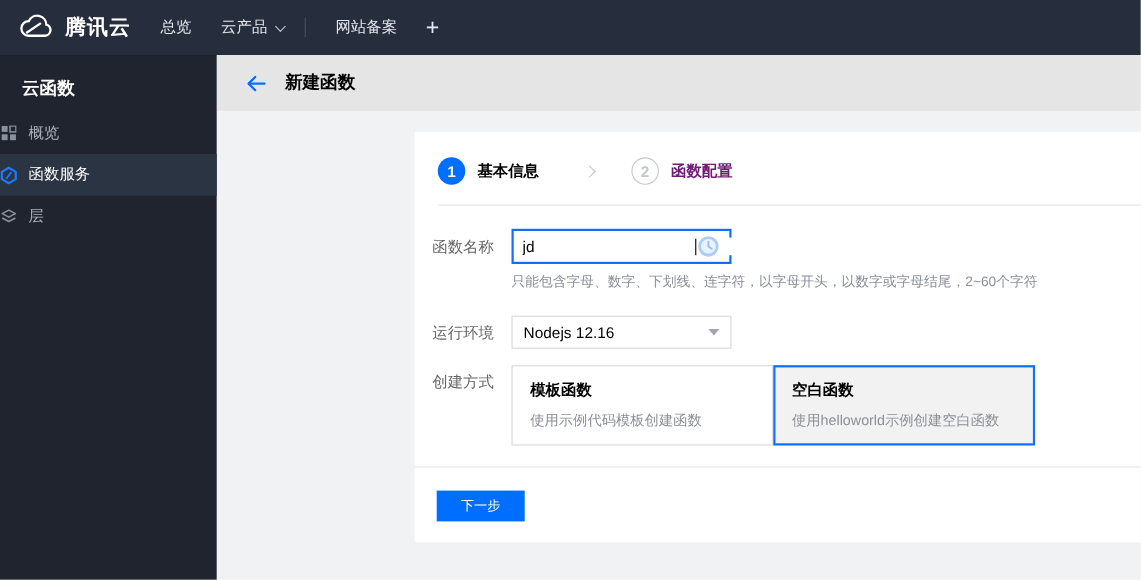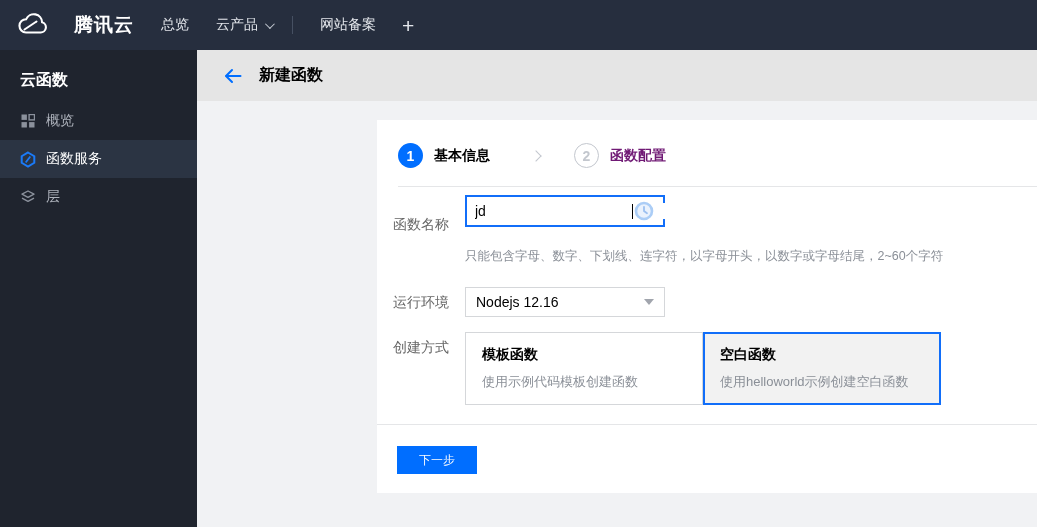--- a/index.html
+++ b/index.html
@@ -4,31 +4,31 @@
 <style>
   * { margin:0; padding:0; box-sizing:border-box; }
   html,body { width:1037px; height:527px; overflow:hidden;
     font-family:"Liberation Sans","DejaVu Sans",sans-serif; background:#fff; }
 
   
   .topnav { position:absolute; left:0; top:0; width:1037px; height:50px;
     background:#262e3e; display:flex; align-items:center; z-index:30; }
   .brand { display:flex; align-items:center; margin-left:16px; cursor:pointer; }
   .brand svg { display:block; }
-  .brand-name { color:#fff; font-size:19px; font-weight:bold; margin-left:24px; letter-spacing:1px; }
+  .brand-name { color:#fff; font-size:19px; font-weight:bold; margin-left:9px; letter-spacing:1px; }
   .nav-item { color:#e3e6eb; font-size:14px; margin-left:27px; display:flex; align-items:center; cursor:pointer; }
   .nav-chev { width:7px; height:7px; border-right:1.5px solid #c3c8d1; border-bottom:1.5px solid #c3c8d1;
     transform:rotate(45deg) translateY(-2px); margin-left:7px; }
   .nav-sep { width:1px; height:18px; background:#465062; margin-left:20px; }
   .nav-plus { color:#e3e6eb; font-size:21px; font-weight:300; margin-left:26px; cursor:pointer; line-height:1; }
 
   
   .sidebar { position:absolute; left:0; top:50px; width:197px; height:477px; background:#1f242e; z-index:20; }
   .sidebar-title { color:#fff; font-size:16px; font-weight:bold; padding:20px 0 0 20px; height:52px; }
-  .side-item { height:38px; display:flex; align-items:center; padding-left:20px; cursor:pointer; }
+  .side-item { height:38px; display:flex; align-items:center; cursor:pointer; }
   .side-item .ico { width:16px; height:16px; display:flex; align-items:center; justify-content:center; margin-right:10px; }
   .side-item .lbl { color:#aeb3bc; font-size:14px; }
   .side-item.selected { background:#2b3443; }
   .side-item.selected .lbl { color:#ffffff; }
 
   
   .main-header { position:absolute; left:197px; top:50px; width:840px; height:51px; background:#e5e5e5;
     display:flex; align-items:center; z-index:10; }
   .back-btn { margin-left:25px; cursor:pointer; display:flex; align-items:center; }
   .page-title { font-size:16px; font-weight:bold; color:#000; margin-left:16px; }
@@ -45,21 +45,21 @@
   .step-circle.inactive { background:#fff; color:#c3c7ce; border:1px solid #c3c7ce; }
   .step-label { font-size:14px; font-weight:bold; margin-left:11px; }
   .step-label.active { color:#000; }
   .step-label.inactive { color:#701a75; }
   .step-arrow { width:8px; height:8px; border-right:1.5px solid #c3c7ce; border-top:1.5px solid #c3c7ce;
     transform:rotate(45deg); margin:0 34px 0 42px; }
   .divider1 { position:absolute; left:21px; right:0; top:66px; height:1px; background:#e5e6e8; }
 
   
   .f-label { position:absolute; left:16px; font-size:14px; color:#666; }
-  .name-input { position:absolute; left:88px; top:75px; width:200px; height:32px; border:2px solid #116ef9;
+  .name-input { position:absolute; left:88px; top:88px; width:200px; height:32px; border:2px solid #116ef9;
     background:#fff; display:flex; align-items:center; padding:0 8px; }
   .name-input input { border:none; outline:none; flex:1; font-size:14px; color:#000; width:100px;
     font-family:"Liberation Sans","DejaVu Sans",sans-serif; }
   .caret { width:1px; height:15px; background:#000; margin-left:-66px; }
   .hint { position:absolute; left:88px; top:128px; font-size:12.5px; color:#8a8f97; white-space:nowrap; }
 
   .select-box { position:absolute; left:88px; top:167px; width:200px; height:30px; border:1px solid #d5d7da;
     background:#fff; display:flex; align-items:center; padding:0 10px; cursor:pointer; }
   .select-value { font-size:14px; color:#000; flex:1; }
   .select-caret { width:0; height:0; border-left:5px solid transparent; border-right:5px solid transparent;

